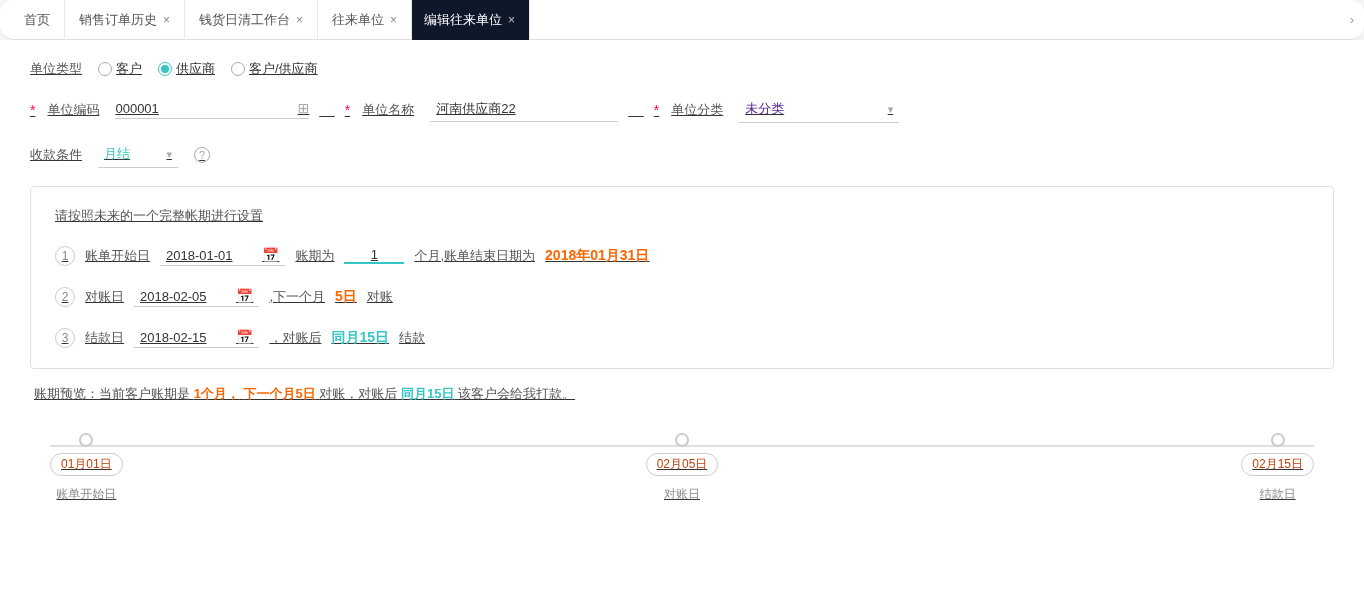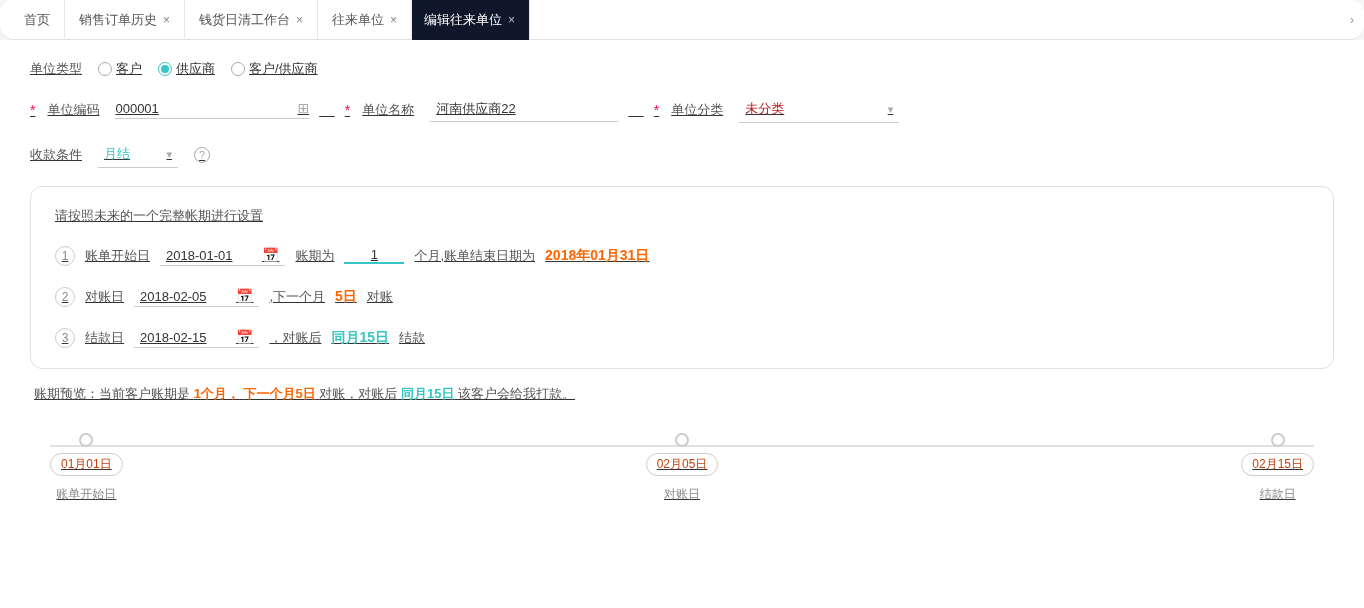--- a/index.html
+++ b/index.html
@@ -151,21 +151,21 @@
       justify-content: center;
       font-size: 11px;
       color: #aaa;
       cursor: pointer;
       margin-left: 6px;
     }
 
     
     .period-box {
       border: 1px solid #e0e0e0;
-      border-radius: 12px;
+      border-radius: 4px;
       padding: 20px 24px;
       margin-bottom: 16px;
     }
     .period-title {
       font-size: 13px;
       color: #555;
       margin-bottom: 20px;
     }
     .period-row {
       display: flex;
@@ -325,21 +325,21 @@
       <span class="input-icon">⊞</span>
     </div>
     &nbsp;&nbsp;&nbsp;&nbsp;
     <span class="required-star">*</span>
     <span class="form-label">单位名称</span>
     <input type="text" class="form-input" style="min-width: 180px;" value="河南供应商22">
     &nbsp;&nbsp;&nbsp;&nbsp;
     <span class="required-star">*</span>
     <span class="form-label">单位分类</span>
     <div class="select-box" style="min-width:160px;">
-      <span class="select-value" style="color:#b91c1c;">未分类</span>
+      <span class="select-value" style="color:#4c1d95;">未分类</span>
       <span class="select-arrow">▾</span>
     </div>
   </div>
 
   <div class="form-row">
     <span class="form-label">收款条件</span>
     <div class="select-box" style="min-width:80px;">
       <span class="select-value">月结</span>
       <span class="select-arrow">▾</span>
     </div>

